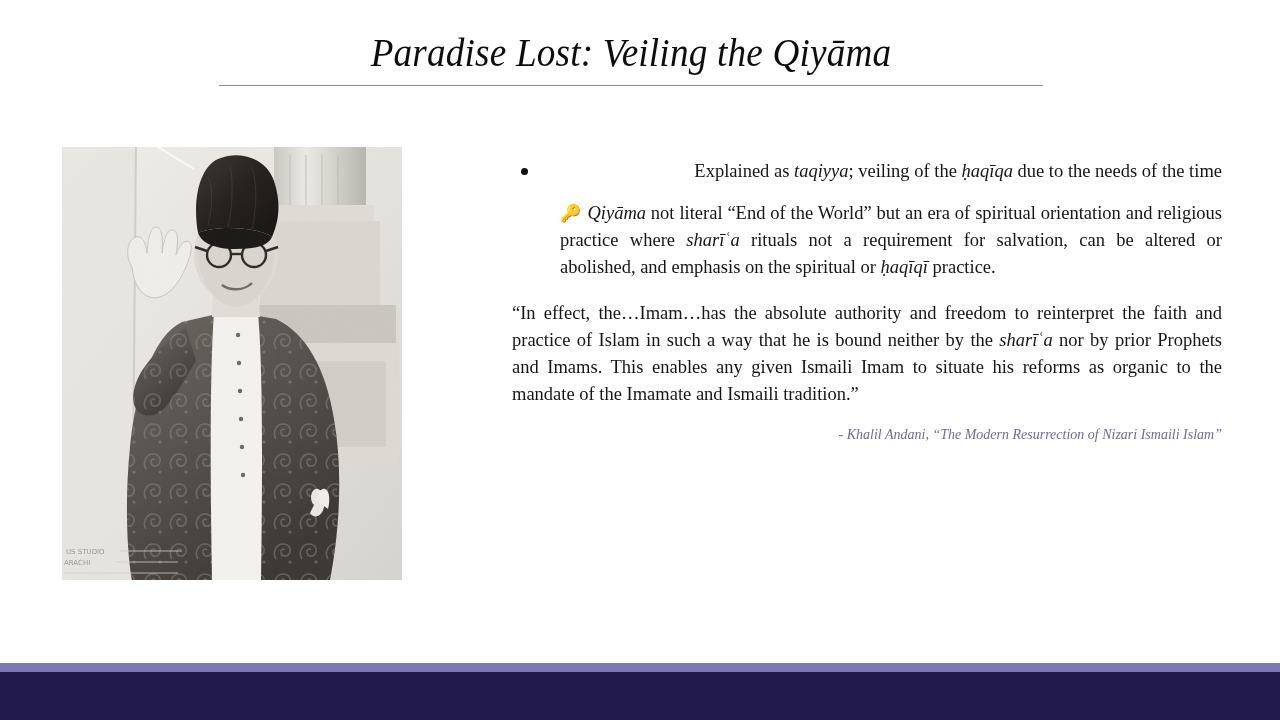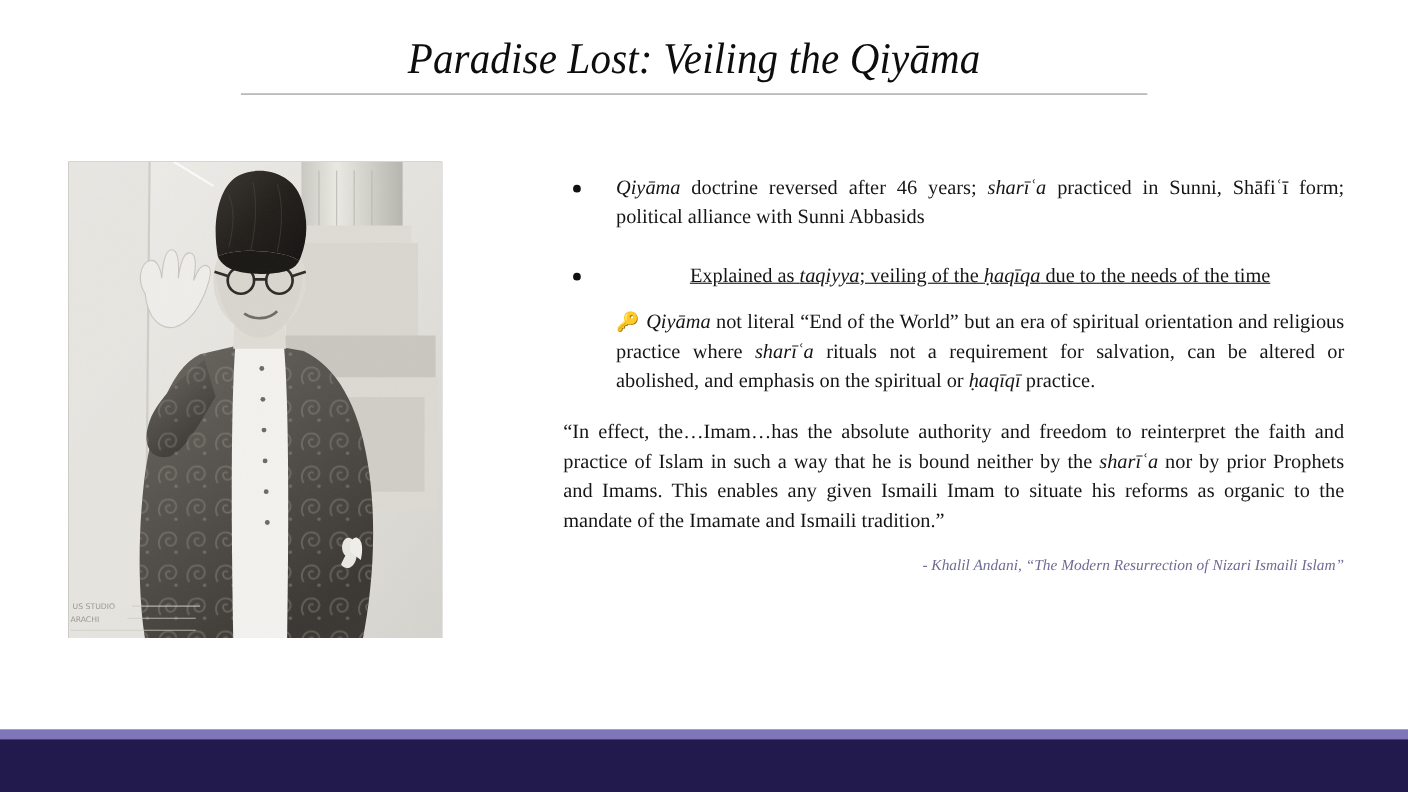--- a/index.html
+++ b/index.html
@@ -49,21 +49,21 @@
     background: #8f8f8f;
   }
 
   
   .photo-frame {
     position: absolute;
     left: 62px;
     top: 147px;
     width: 340px;
     height: 433px;
-    background: #737373;
+    background: #5eead4;
     overflow: hidden;
   }
   .photo-frame svg { display: block; width: 340px; height: 433px; }
 
   
   .body-col {
     position: absolute;
     left: 512px;
     top: 158px;
     width: 710px;
@@ -87,21 +87,21 @@
     content: "";
     position: absolute;
     left: 9px;
     top: 10px;
     width: 7px;
     height: 7px;
     border-radius: 50%;
     background: #111111;
   }
   li.bullet.b1 { margin-bottom: 26px; }
-  li.bullet.b2 { text-align: center; text-decoration: underline; }
+  li.bullet.b2 { text-align: right; }
 
   .key-para {
     font-size: 18.5px;
     line-height: 27px;
     text-align: justify;
     text-justify: inter-word;
     color: #151515;
     margin-top: 14px;
     padding-left: 48px;
     text-indent: -0px;
@@ -276,23 +276,20 @@
         <line x1="2" y1="426" x2="116" y2="426"></line>
       </g>
 
       <rect x="0" y="0" width="340" height="433" filter="url(#grain)" opacity="0.5"></rect>
     </svg>
   </div>
 
   <div class="body-col">
 
     <ul class="bullets">
-      <li class="bullet b1">
-        <i class="it">Qiyāma</i><span> doctrine reversed after 46 years; </span><i class="it">sharīʿa</i><span> practiced in Sunni, Shāfiʿī form; political alliance with Sunni Abbasids</span>
-      </li>
       <li class="bullet b2">
         <span>Explained as </span><i class="it">taqiyya</i><span>; veiling of the </span><i class="it">ḥaqīqa</i><span> due to the needs of the time</span>
       </li>
     </ul>
 
 
     <p class="key-para kp2">
       <span class="keyicon">🔑</span><i class="it">Qiyāma</i><span> not literal “End of the World” but an era of spiritual orientation and religious practice where </span><i class="it">sharīʿa</i><span> rituals not a requirement for salvation, can be altered or abolished, and emphasis on the spiritual or </span><i class="it">ḥaqīqī</i><span> practice.</span>
     </p>
 

